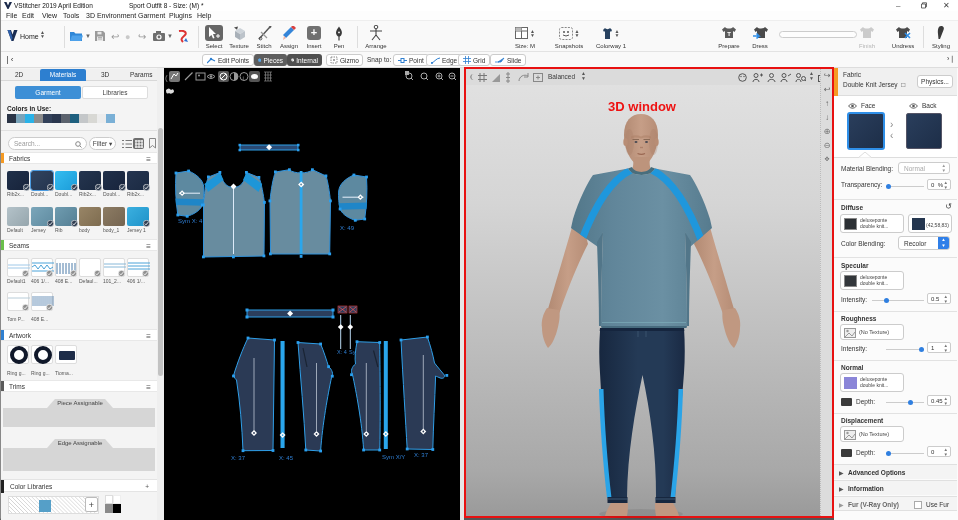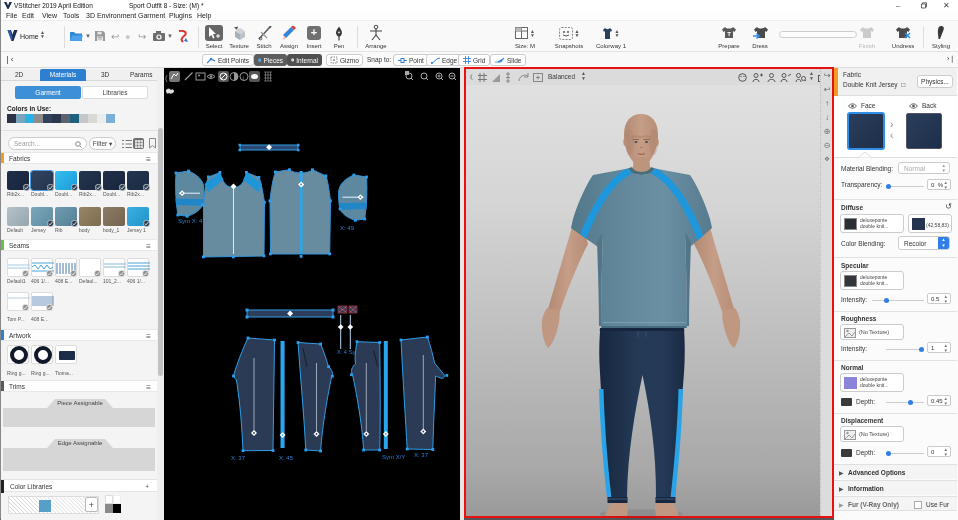--- a/index.html
+++ b/index.html
@@ -804,20 +804,21 @@
             <circle cx="8.5" cy="5.5" r="2" fill="none" stroke="#555"></circle>
             <path d="M10,7 l1,1.2" stroke="#555"></path>
           </svg>
       <span class="abs" style="left:343px;top:2px;font-size:5px;color:#555;line-height:5px">▲<br>▼</span>
       <svg class="abs" style="left:352px;top:4px" width="10" height="9" viewBox="0 0 10 9">
             <rect x="0.5" y="2.5" width="6" height="6" fill="none" stroke="#555"></rect>
             <path d="M2.5,2.5 V0.5 H9.5 V7 H7" fill="none" stroke="#555"></path>
           </svg>
       </g>
     </div>
+    <div id="lab3d">3D window</div>
 
     <svg class="abs" style="left:0;top:16px" width="366" height="434" viewBox="465 84 366 434">
       <defs>
         <linearGradient id="shirtg" x1="0" y1="0" x2="1" y2="0">
           <stop offset="0" stop-color="#527789"></stop>
             <stop offset="0.3" stop-color="#61869a"></stop>
             <stop offset="0.65" stop-color="#6b90a3"></stop>
             <stop offset="1" stop-color="#567b8e"></stop>
         </linearGradient>
         <linearGradient id="pantg" x1="0" y1="0" x2="1" y2="0">

